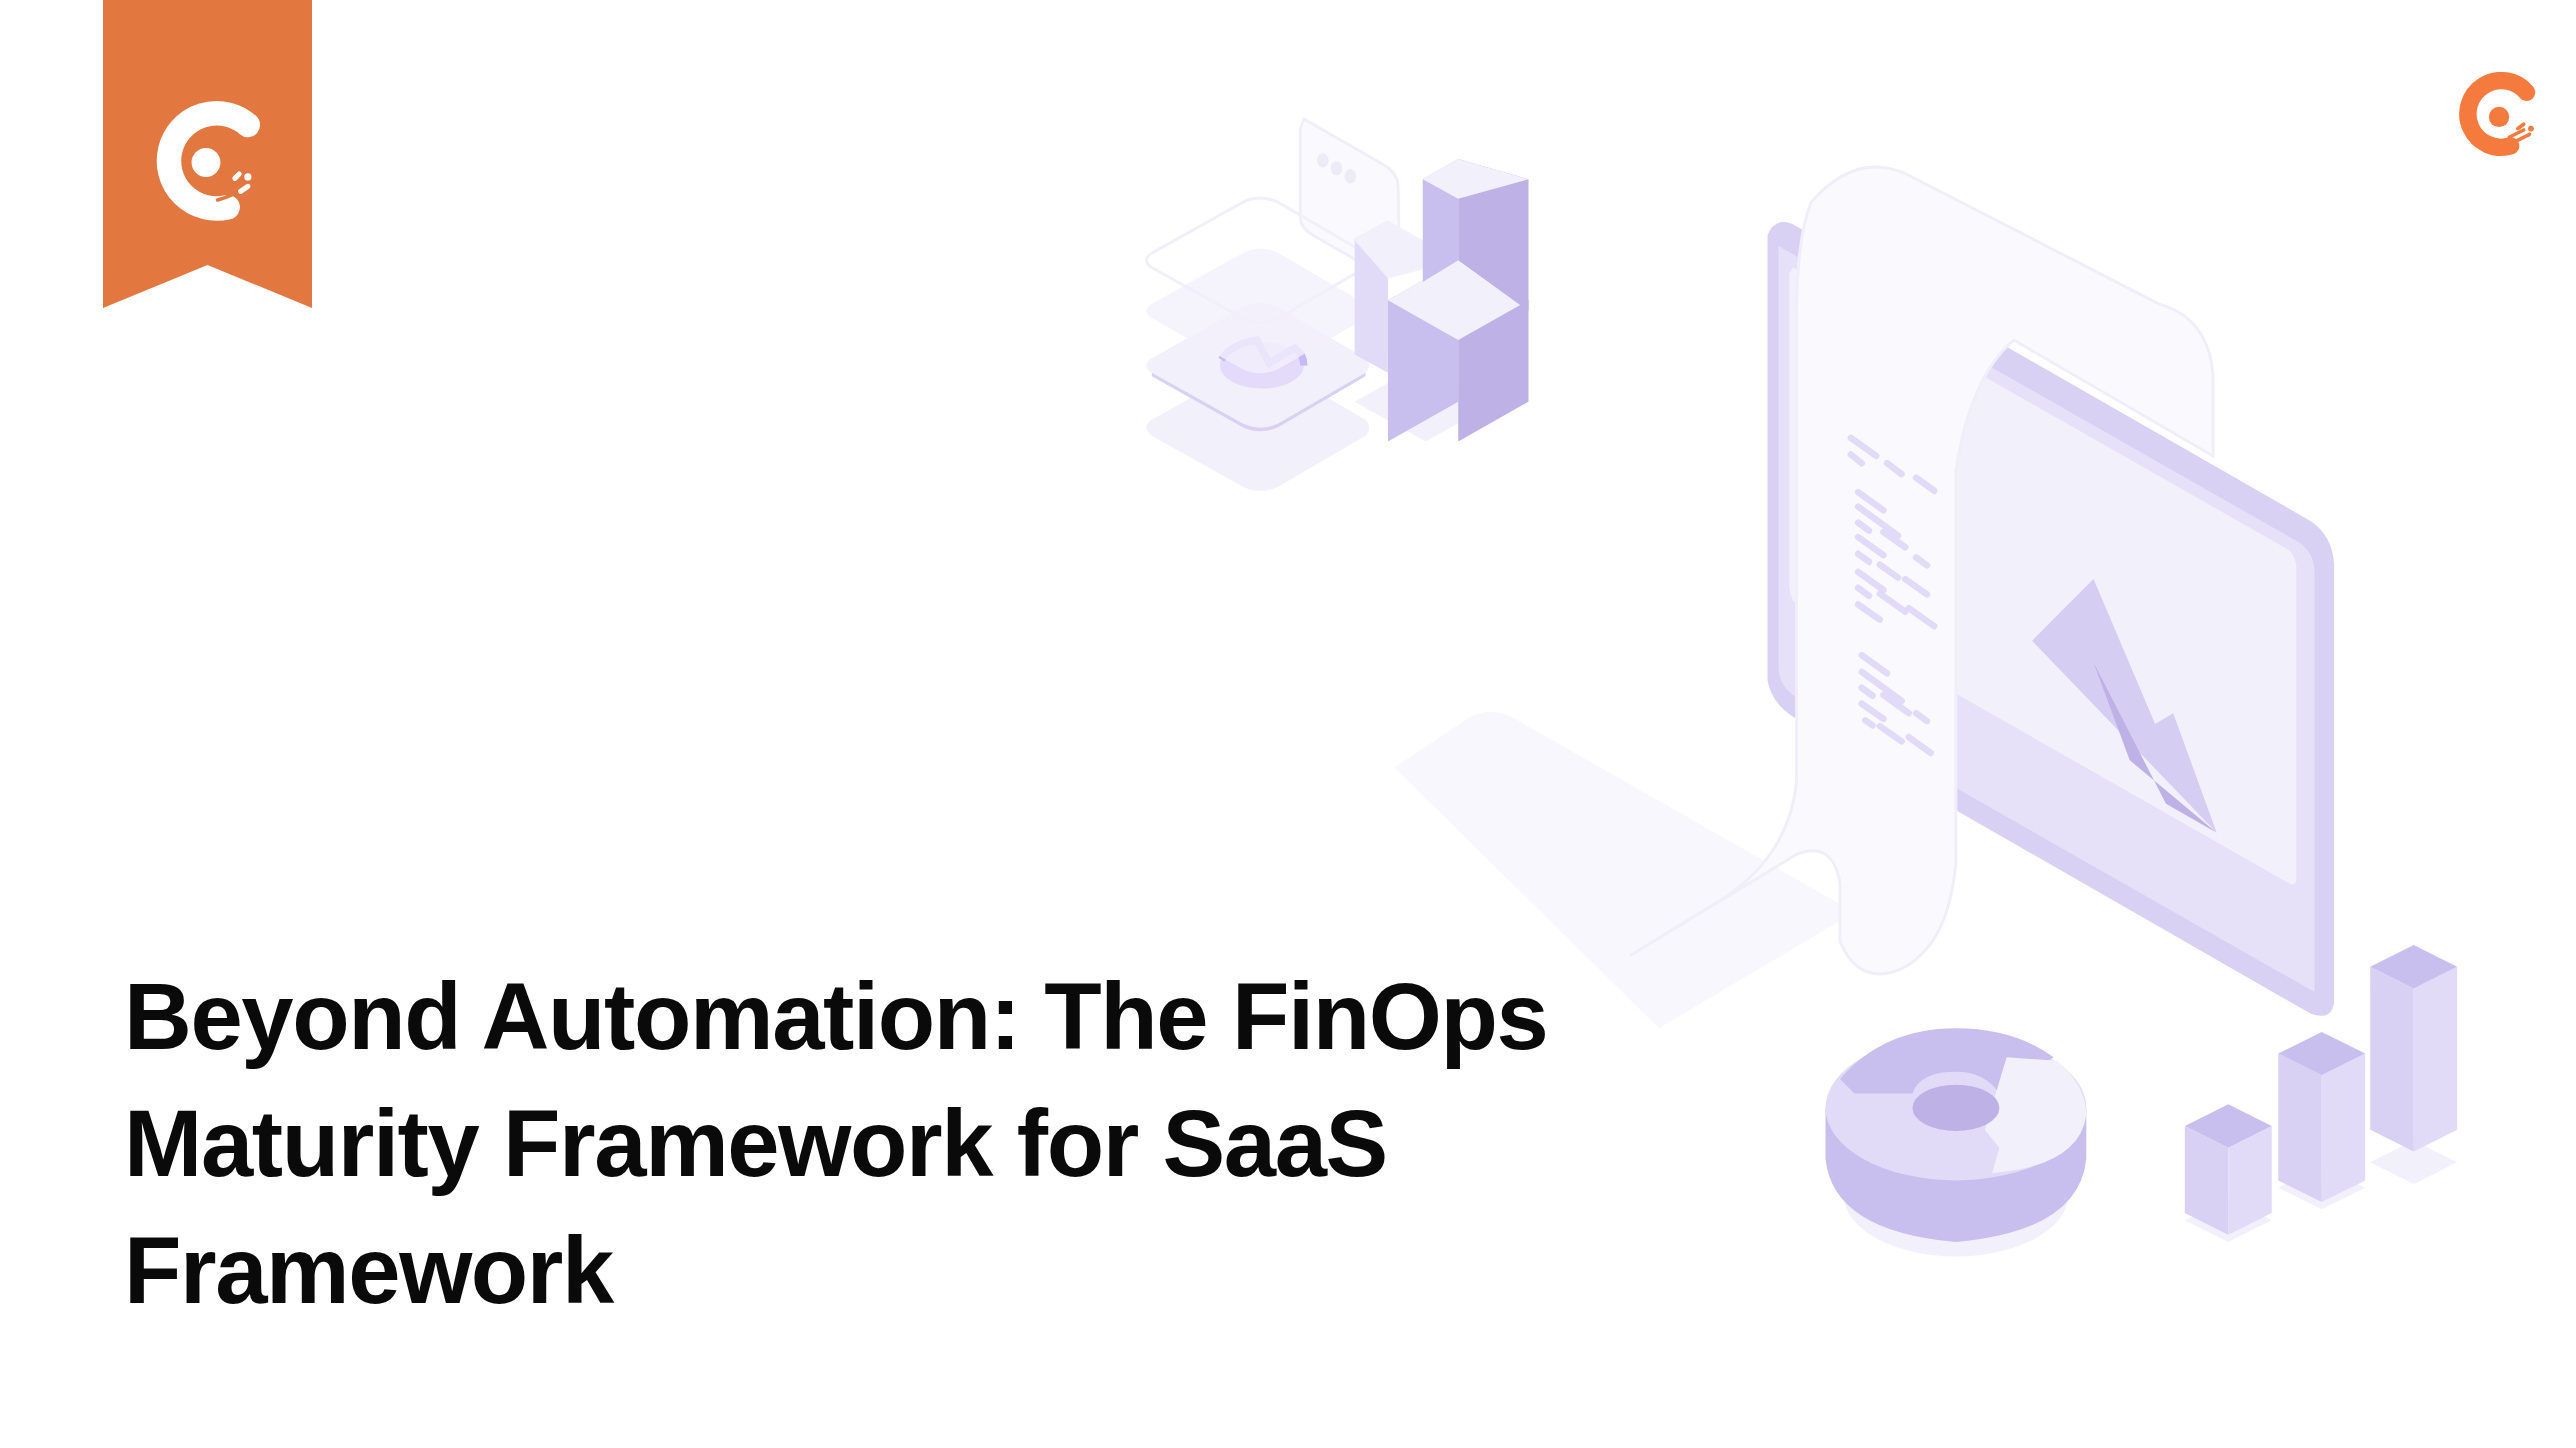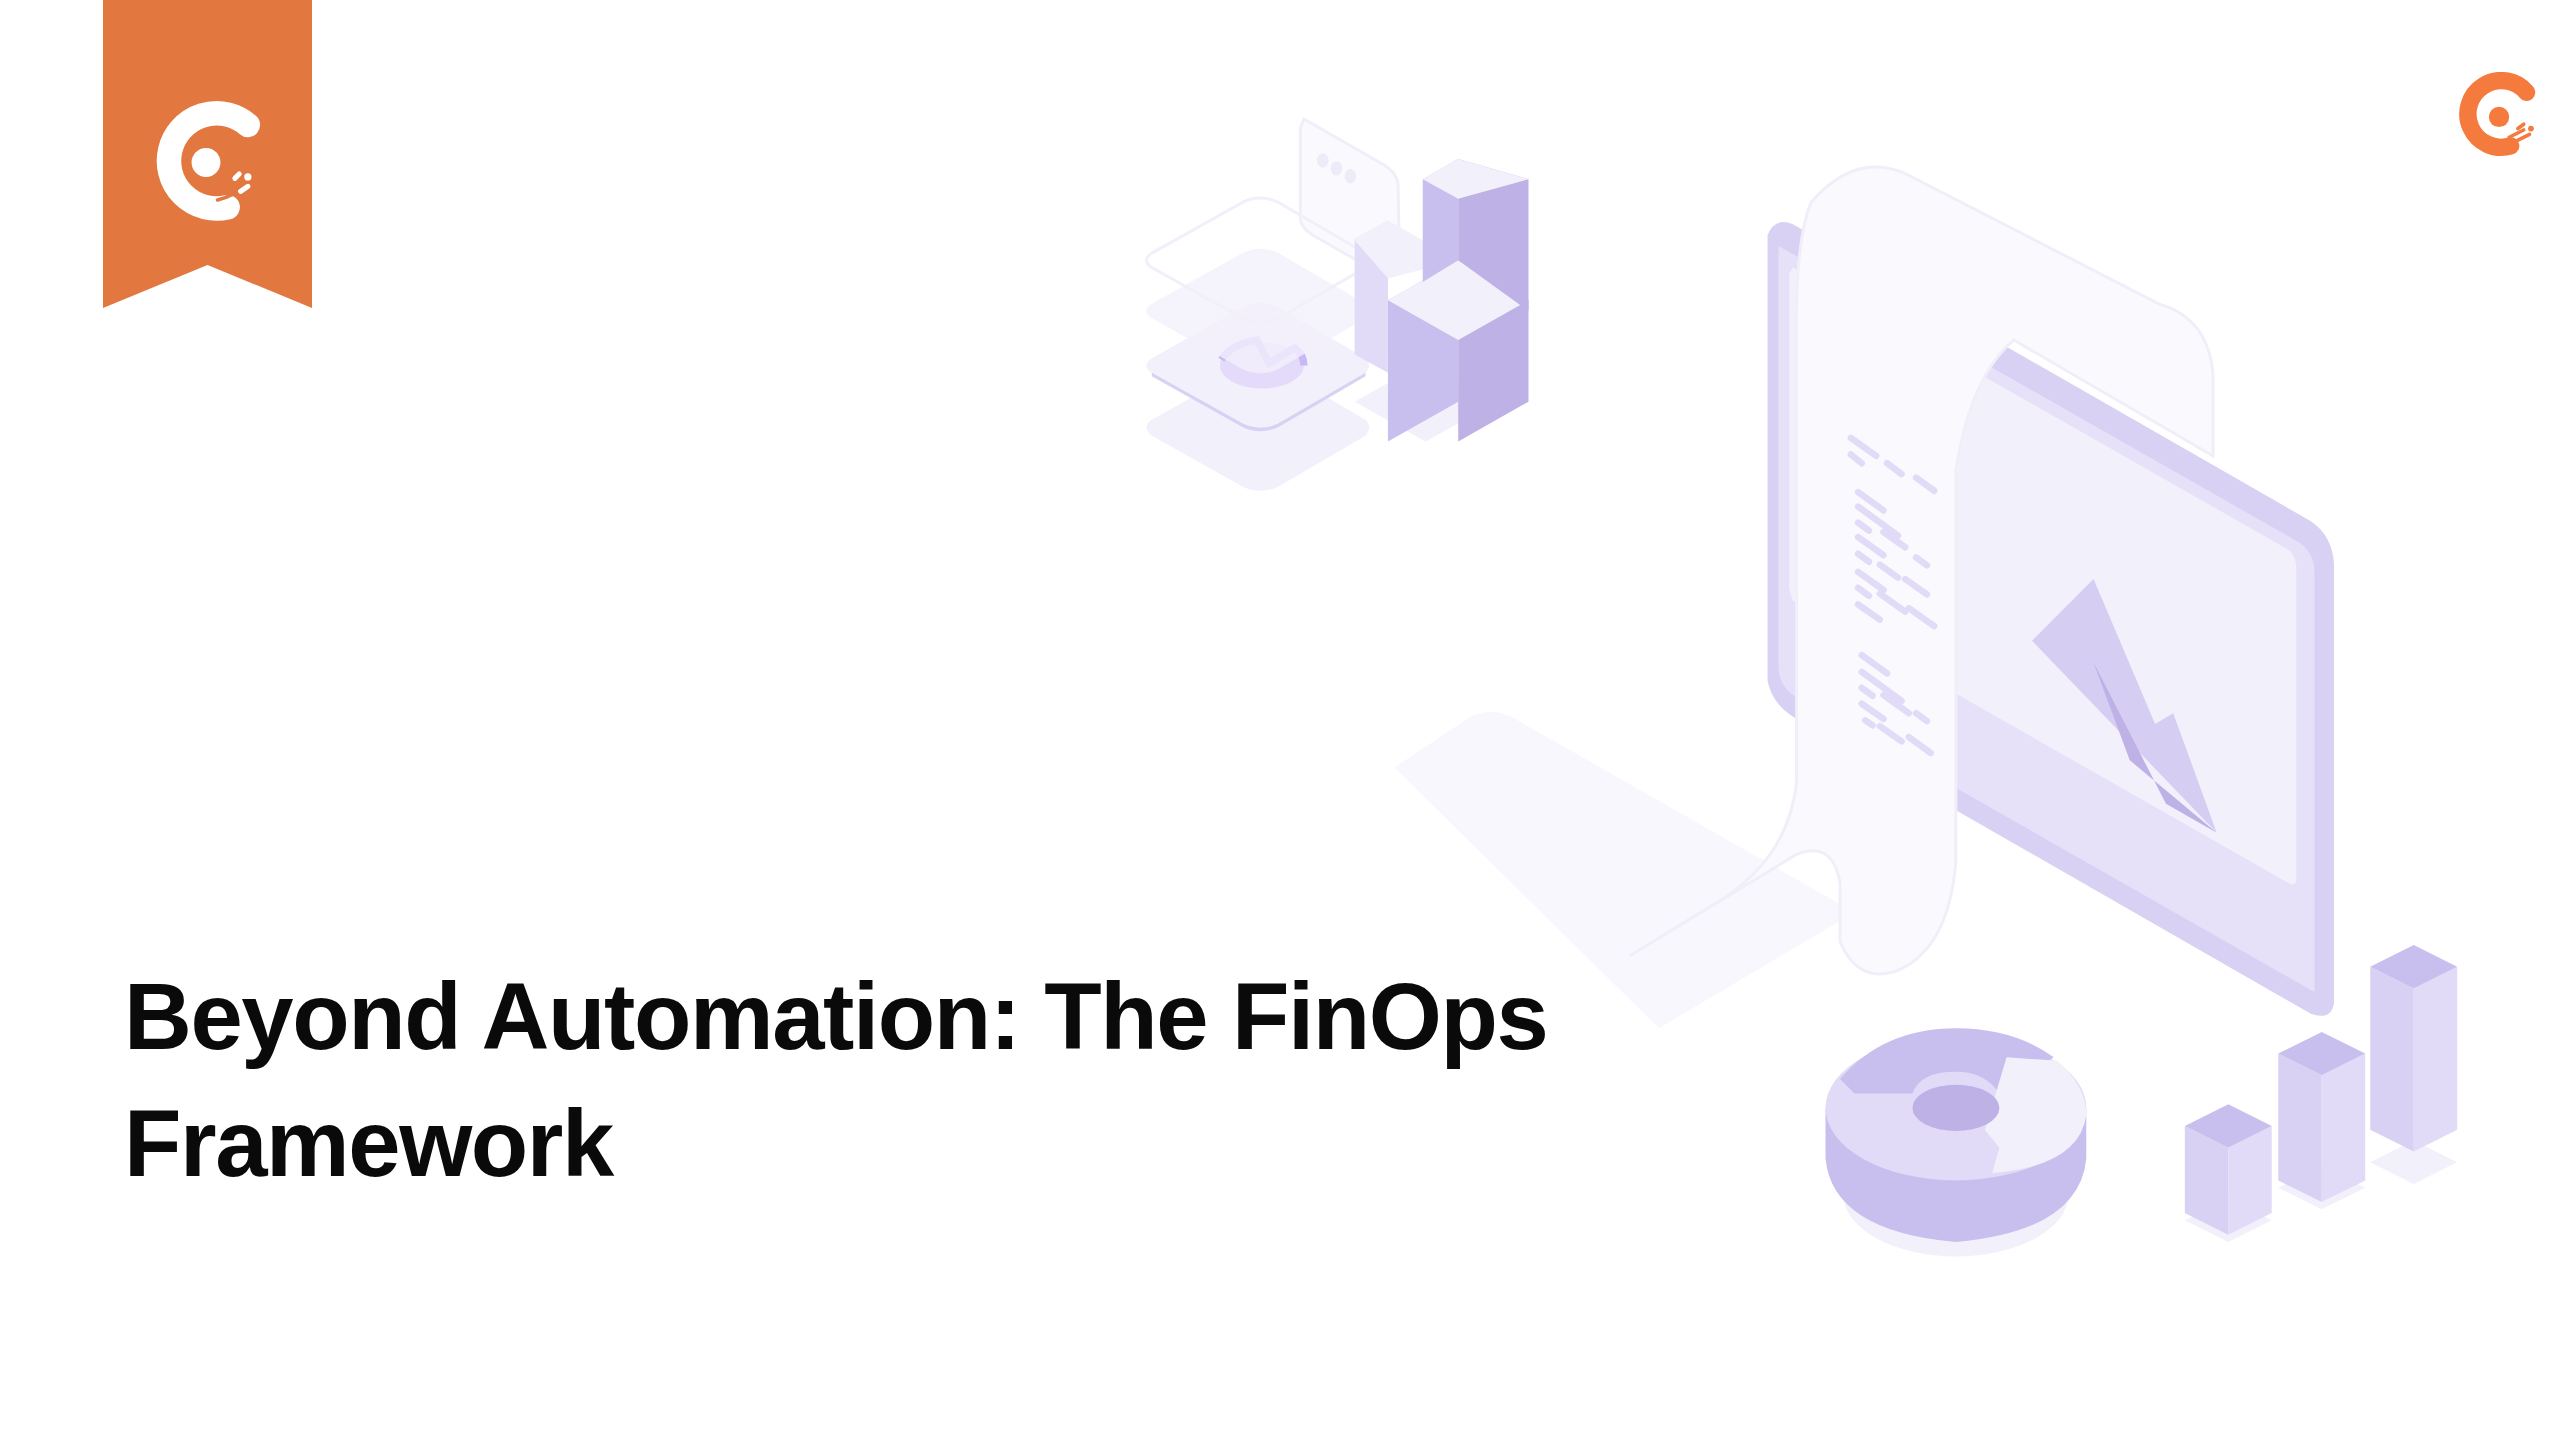--- a/index.html
+++ b/index.html
@@ -53,20 +53,21 @@
   <path d="M96 28 A46 46 0 1 0 74 102" fill="none" stroke="#F47A3D" stroke-width="24" stroke-linecap="round"></path>
   <circle cx="58" cy="62" r="14" fill="#F47A3D"></circle>
   <line x1="84" y1="78" x2="92" y2="72" stroke="#F47A3D" stroke-width="5" stroke-linecap="round"></line>
   <circle cx="102" cy="78" r="4" fill="#F47A3D"></circle>
   <line x1="76" y1="98" x2="100" y2="86" stroke="#F47A3D" stroke-width="5" stroke-linecap="round"></line>
   <line x1="72" y1="90" x2="92" y2="80" stroke="#F47A3D" stroke-width="5" stroke-linecap="round"></line>
 </svg>
 
 <h1 class="headline">
   <span>Beyond Automation: The FinOps</span>
+  <span>Maturity Framework for SaaS</span>
   <span>Framework</span>
 </h1>
 
 <svg class="illustration" viewBox="1560 140 1960 1720">
 
   <g>
     <path d="M1800 165 L1910 228 Q1930 240 1930 258 L1932 372 Q1920 384 1908 380 L1812 325 Q1795 315 1795 300 L1795 178 Z" fill="#FAFAFE" stroke="#F0EEF9" stroke-width="4"></path>
     <ellipse cx="1826" cy="222" rx="8" ry="10" fill="#EEEBF8"></ellipse>
     <ellipse cx="1845" cy="233" rx="8" ry="10" fill="#EEEBF8"></ellipse>
     <ellipse cx="1864" cy="244" rx="8" ry="10" fill="#EEEBF8"></ellipse>

